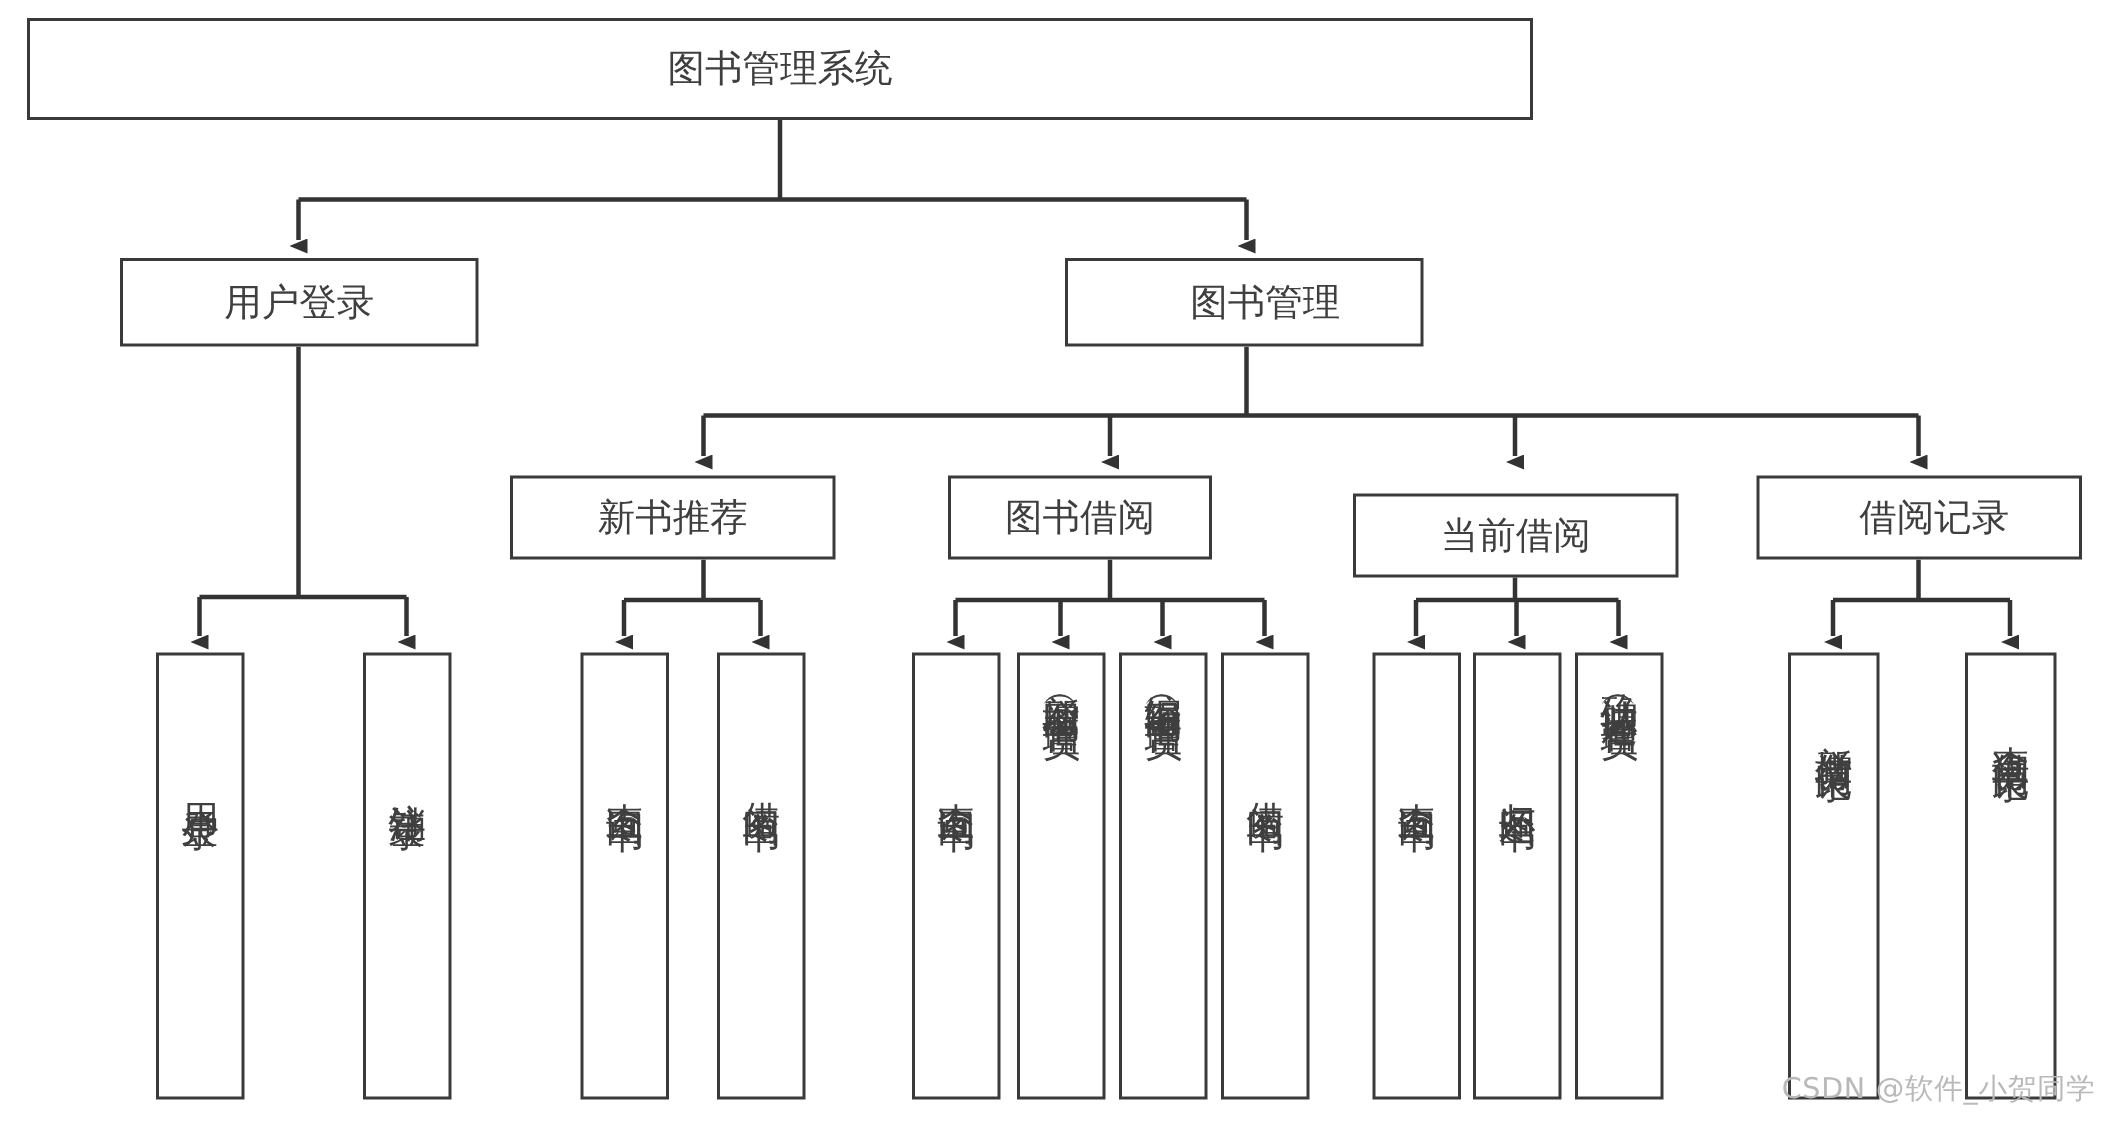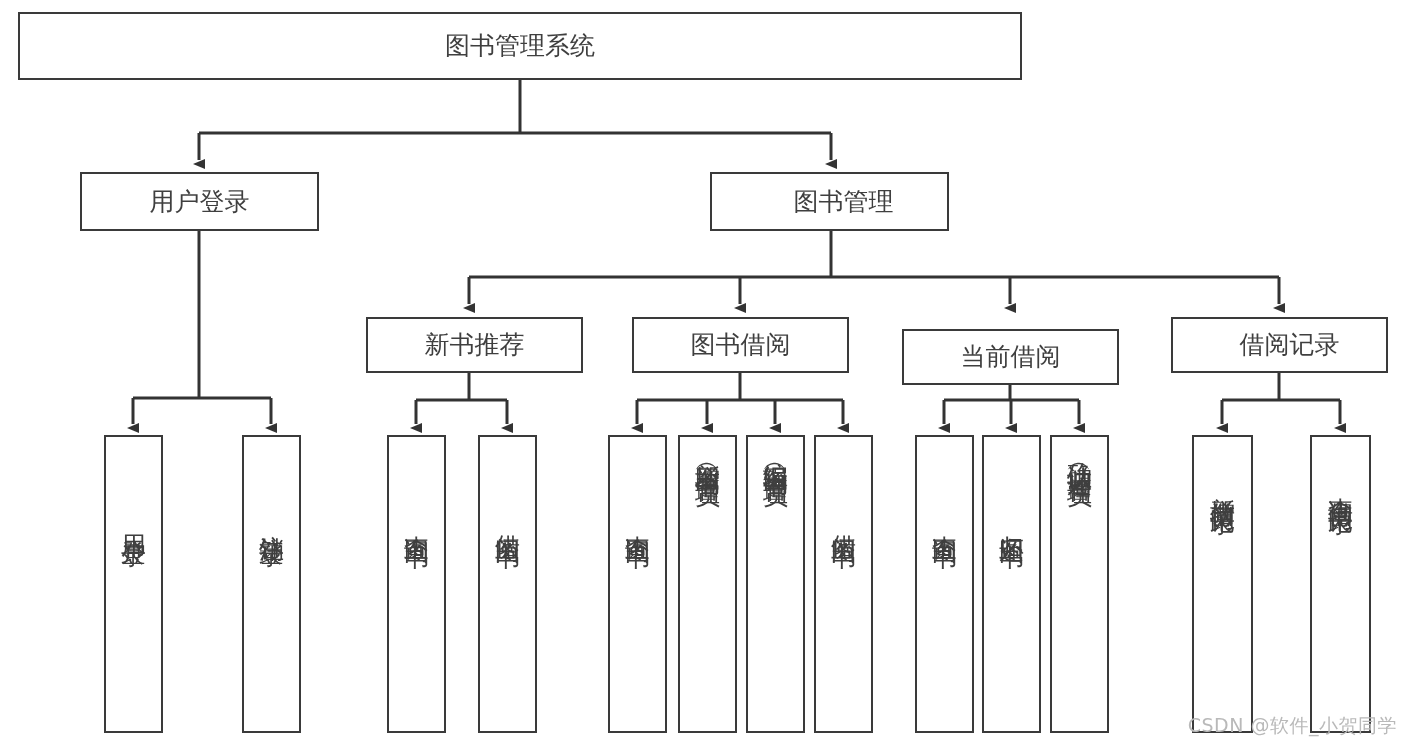--- a/index.html
+++ b/index.html
@@ -133,25 +133,25 @@
   </div>
 
   <div class="node horiz" style="left:80px; top:172px; width:239px; height:59px;">
     <span class="node-label">用户登录</span>
   </div>
 
   <div class="node horiz" style="left:710px; top:172px; width:239px; height:59px;padding-left:28px;">
     <span class="node-label">图书管理</span>
   </div>
 
-  <div class="node horiz" style="left:366px; top:317px; width:217px; height:56px;">
+  <div class="node horiz" style="left:340px; top:317px; width:217px; height:56px;">
     <span class="node-label">新书推荐</span>
   </div>
 
-  <div class="node horiz" style="left:632px; top:317px; width:217px; height:56px;">
+  <div class="node horiz" style="left:632px; top:317px; width:176px; height:56px;">
     <span class="node-label">图书借阅</span>
   </div>
 
   <div class="node horiz" style="left:902px; top:329px; width:217px; height:56px;">
     <span class="node-label">当前借阅</span>
   </div>
 
   <div class="node horiz" style="left:1171px; top:317px; width:217px; height:56px;padding-left:20px;">
     <span class="node-label">借阅记录</span>
   </div>

